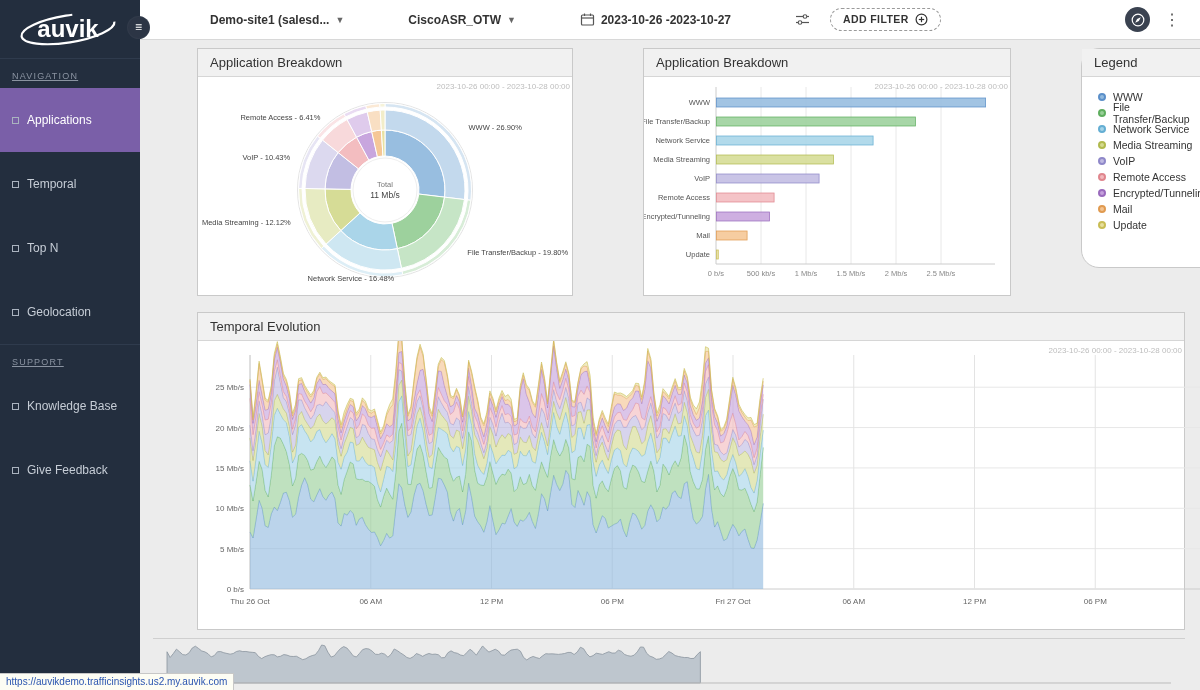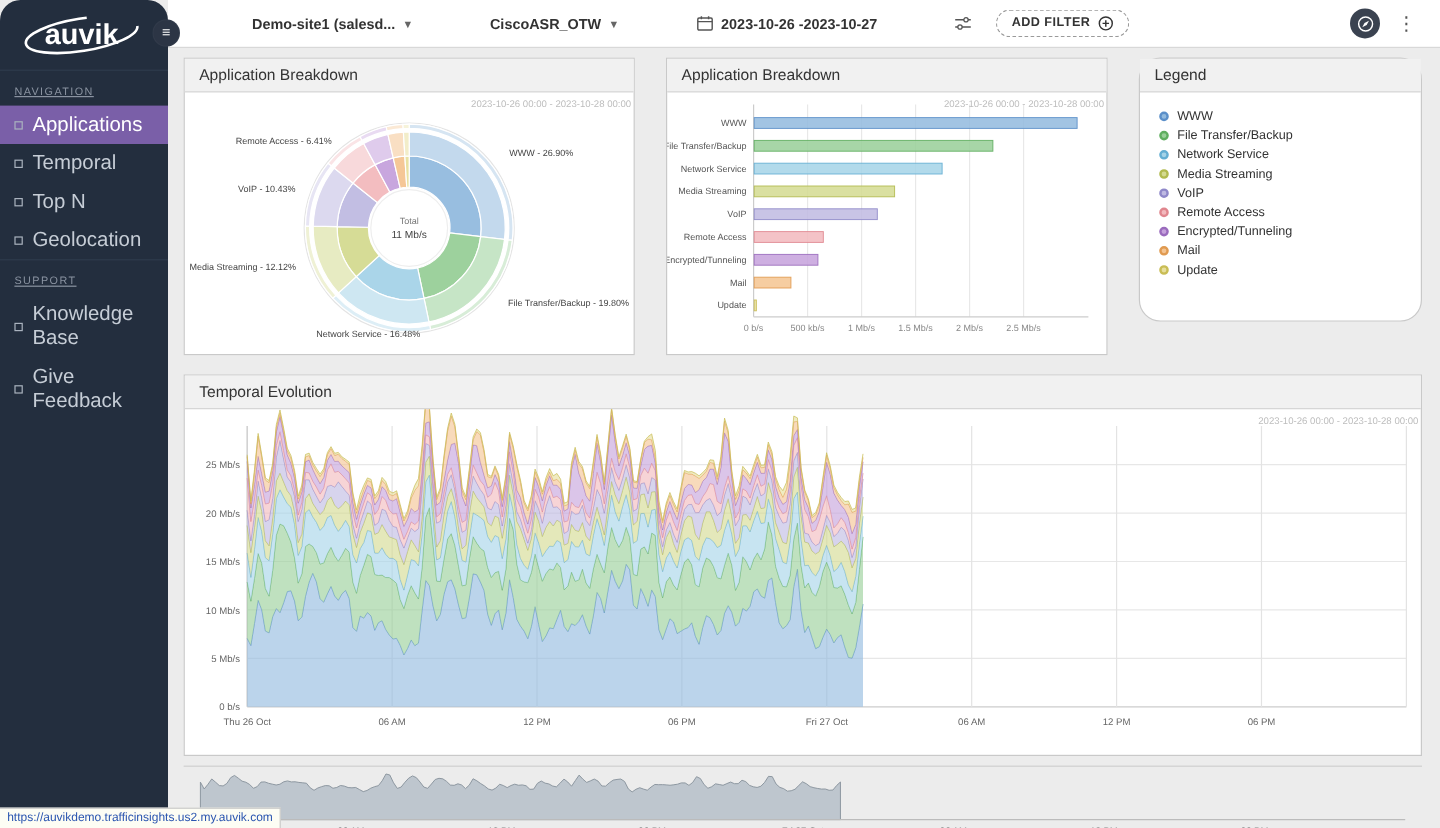--- a/index.html
+++ b/index.html
@@ -1,24 +1,24 @@
 <!DOCTYPE html>
 <html><head>
 <meta charset="utf-8">
 <style>
   * { margin:0; padding:0; box-sizing:border-box; }
   html,body { width:1200px; height:690px; overflow:hidden; }
   body { font-family:"Liberation Sans", sans-serif; background:#ececec; }
   .app { position:relative; width:1200px; height:690px; display:flex; }
 
   
-  .sidebar { width:140px; background:#232e3e; flex:none; display:flex; flex-direction:column; position:relative; z-index:2;border-radius:17px; }
+  .sidebar { width:140px; background:#232e3e; flex:none; display:flex; flex-direction:column; position:relative; z-index:2; }
   .logo-box { height:58px; display:flex; align-items:center; justify-content:center; }
   .section-label { font-size:9px; letter-spacing:1.2px; color:#8a93a1; padding:12px 12px 7px; border-top:1px solid #2f3b4d;text-decoration:underline; }
-  .nav-item { display:flex; align-items:center; gap:8px; padding:6px 12px; font-size:17px; color:#c6cdd6; cursor:pointer; }
+  .nav-item { display:flex; align-items:center; gap:8px; padding:25px 12px; font-size:12px; color:#c6cdd6; cursor:pointer; }
   .nav-item.active { background:#7a5fa8; color:#fff; }
   .sq { width:7px; height:7px; border:1px solid #aab3bf; flex:none; }
   .menu-toggle { position:absolute; left:127px; top:16px; width:23px; height:23px; border-radius:50%;
     background:#2c3545; color:#fff; border:1px solid #44506033; z-index:6; font-size:12px; line-height:21px;
     text-align:center; cursor:pointer; padding:0; }
 
   
   .main { flex:1; display:flex; flex-direction:column; min-width:0; }
   .toolbar { height:40px; background:#fff; border-bottom:1px solid #d8d8d8; display:flex; align-items:center;
     padding:0 16px 0 26px; gap:20px; }
@@ -26,21 +26,21 @@
   .caret { font-size:9px; color:#666; }
   .add-filter { display:flex; gap:6px; border:1px dashed #9a9a9a; border-radius:14px;
     padding:4px 12px; font-size:10.5px; font-weight:bold; color:#333; letter-spacing:.4px; background:#fff; cursor:pointer; }
   .tb-right { margin-left:auto; display:flex; align-items:center; gap:10px; }
   .explore-btn { width:25px; height:25px; border-radius:50%; background:#3a4250; display:flex; align-items:center;
     justify-content:center; cursor:pointer; border:none; }
   .kebab { font-size:16px; color:#555; cursor:pointer; padding:0 4px; background:none; border:none; }
 
   .content { flex:1; padding:8px 15px 0 13px; overflow:hidden; }
   .row-top { display:flex; gap:26px; }
-  .panel { background:#fff; border:1px solid #c9c9c9; }
+  .panel { background:#fff; border:1px solid #c9c9c9;margin-left:44px; }
   .panel-header { height:28px; background:#f1f1f1; border-bottom:1px solid #d6d6d6; display:flex; align-items:center;
     padding:0 12px; font-size:13px; color:#333; }
   .panel-body { position:relative; }
   .timestamp { position:absolute; top:5px; right:2px; font-size:8px; color:#bdbdbd; }
   .p-donut { width:376px; height:248px; }
   .p-bars  { width:368px; height:248px; }
   .p-legend{ flex:1; height:220px;border-radius:18px; }
   .legend-list { padding:12px 16px; }
   .legend-row { display:flex; align-items:center; gap:7px; height:16px; font-size:10.5px; color:#333; }
   .dot { width:8px; height:8px; border-radius:50%; border:2px solid; flex:none; }

